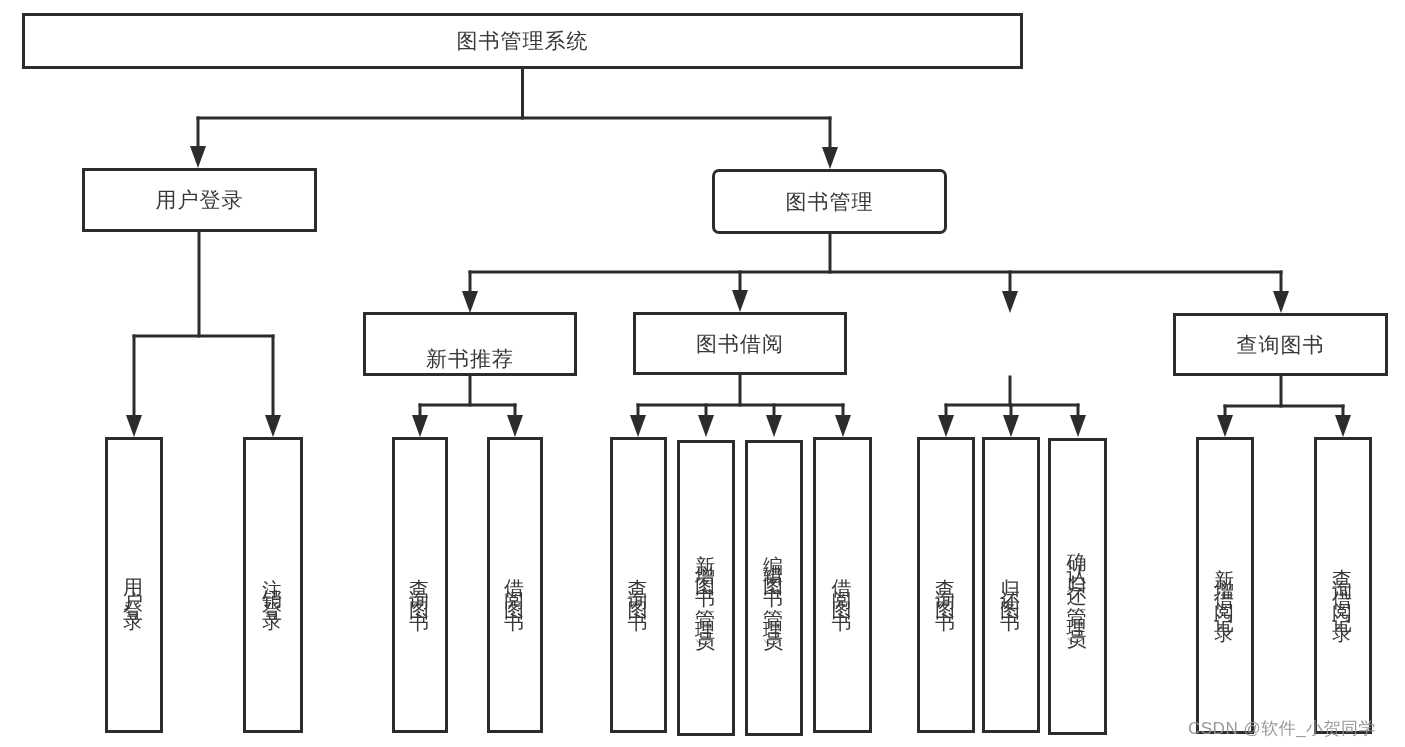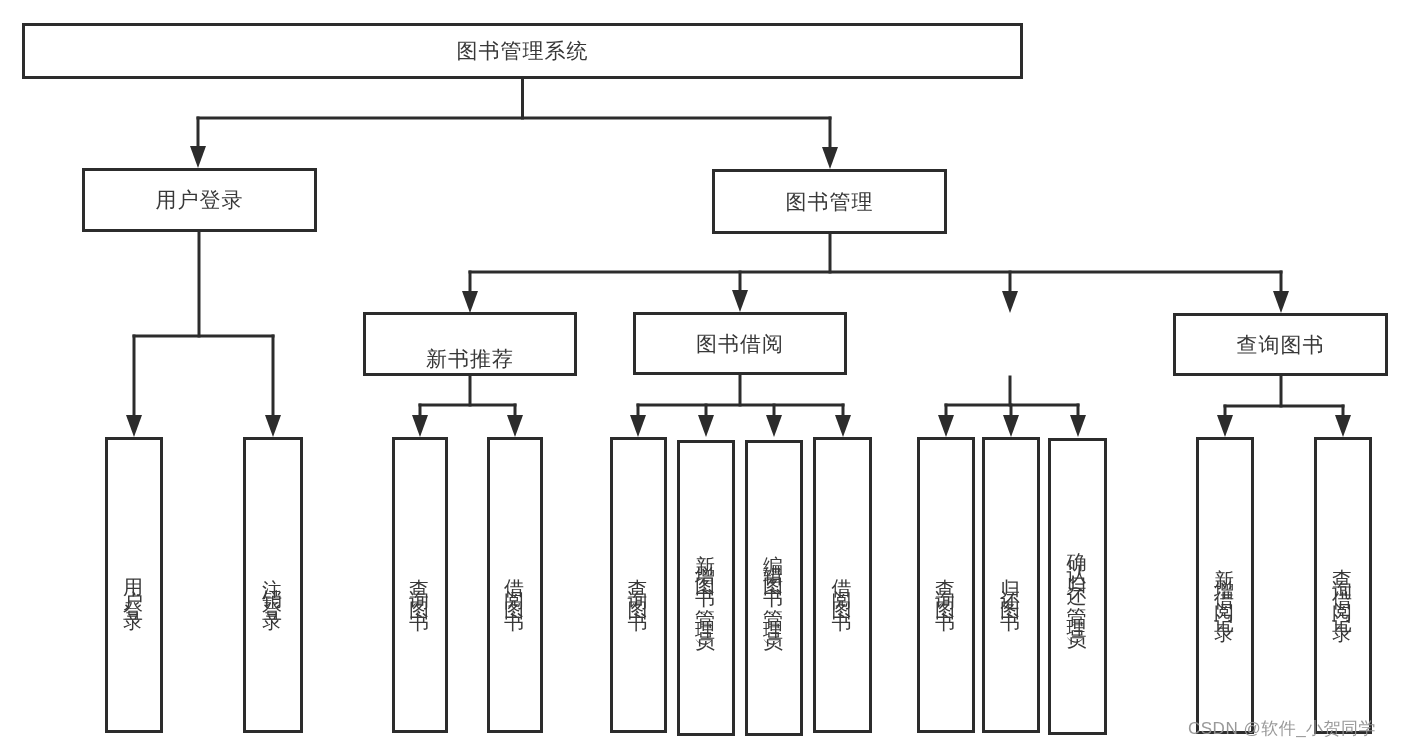--- a/index.html
+++ b/index.html
@@ -113,28 +113,28 @@
       <polygon points="1070,415 1086,415 1078,437"></polygon>
 
     <line x1="1281" y1="376" x2="1281" y2="406"></line>
     <line x1="1225" y1="406" x2="1343" y2="406"></line>
     <line x1="1225" y1="406" x2="1225" y2="417"></line>
       <polygon points="1217,415 1233,415 1225,437"></polygon>
     <line x1="1343" y1="406" x2="1343" y2="417"></line>
       <polygon points="1335,415 1351,415 1343,437"></polygon>
   </svg>
 
-  <div class="node h" style="left:22px;top:13px;width:1001px;height:56px;margin-top:10px;">
+  <div class="node h" style="left:22px;top:13px;width:1001px;height:56px;">
     <span>图书管理系统</span>
   </div>
 
   <div class="node h" style="left:82px;top:168px;width:235px;height:64px;">
     <span>用户登录</span>
   </div>
-  <div class="node h" style="left:712px;top:169px;width:235px;height:65px;">
+  <div class="node h" style="left:712px;top:169px;width:235px;height:65px;border-radius:7px;">
     <span>图书管理</span>
   </div>
 
   <div class="node h" style="left:363px;top:312px;width:214px;height:64px;align-items:flex-end;">
     <span>新书推荐</span>
   </div>
   <div class="node h" style="left:633px;top:312px;width:214px;height:63px;">
     <span>图书借阅</span>
   </div>
   <div class="node h" style="left:1173px;top:313px;width:215px;height:63px;">

